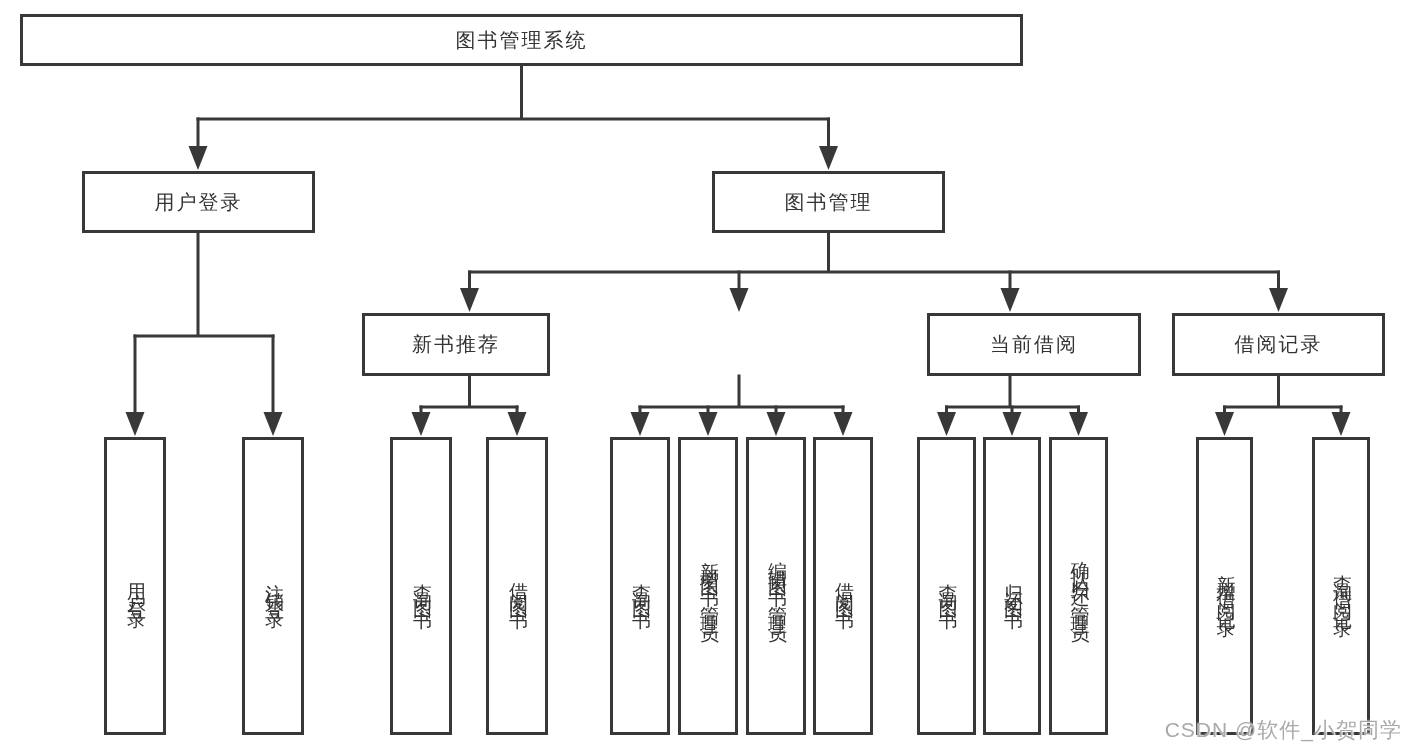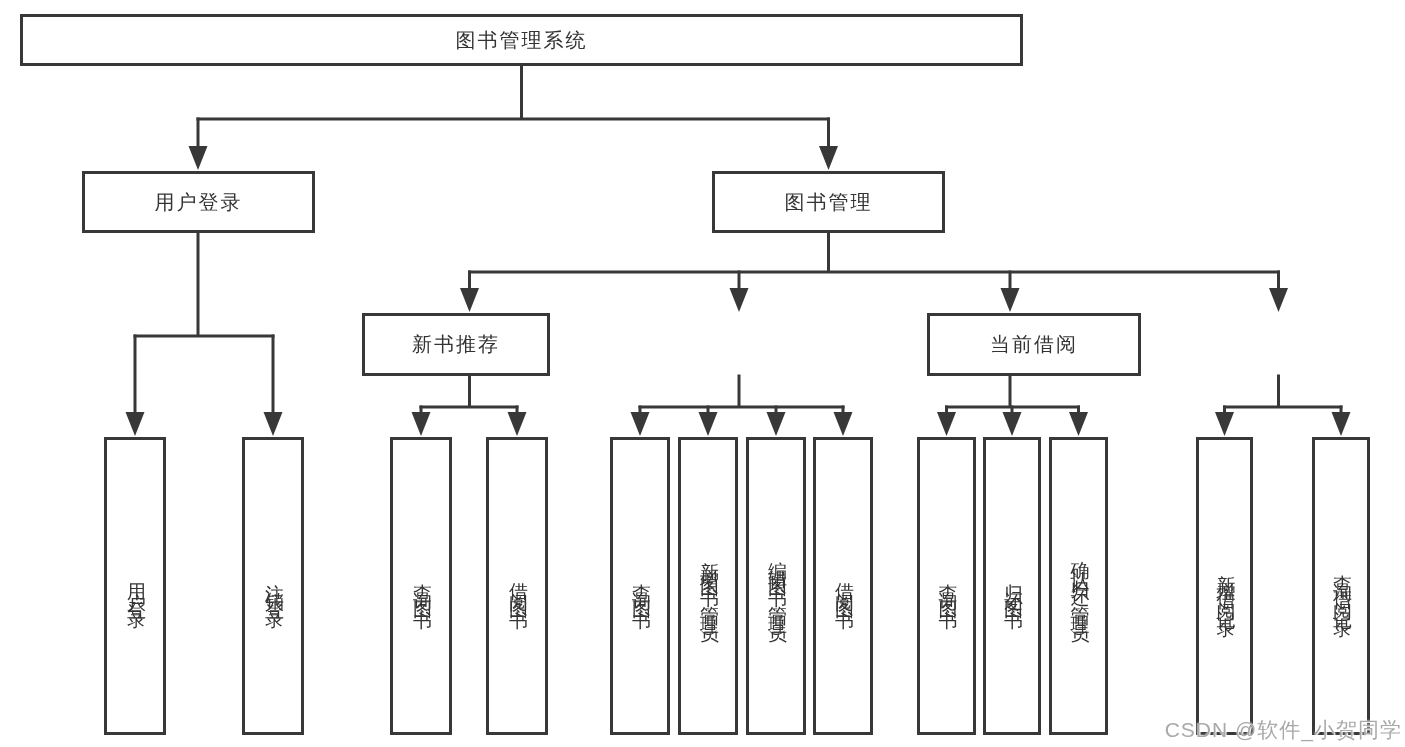--- a/index.html
+++ b/index.html
@@ -111,20 +111,23 @@
   <div class="node" style="left:712px;top:171px;width:233px;height:62px">
     <span>图书管理</span>
   </div>
 
   <div class="node" style="left:362px;top:313px;width:188px;height:63px">
     <span>新书推荐</span>
   </div>
   <div class="node" style="left:927px;top:313px;width:214px;height:63px">
     <span>当前借阅</span>
   </div>
+  <div class="node" style="left:1172px;top:313px;width:213px;height:63px">
+    <span>借阅记录</span>
+  </div>
 
   <div class="node v" style="left:104px;top:437px;width:62px;height:298px">
     <span>用户登录</span>
   </div>
   <div class="node v" style="left:242px;top:437px;width:62px;height:298px">
     <span>注销登录</span>
   </div>
 
   <div class="node v" style="left:390px;top:437px;width:62px;height:298px">
     <span>查询图书</span>

